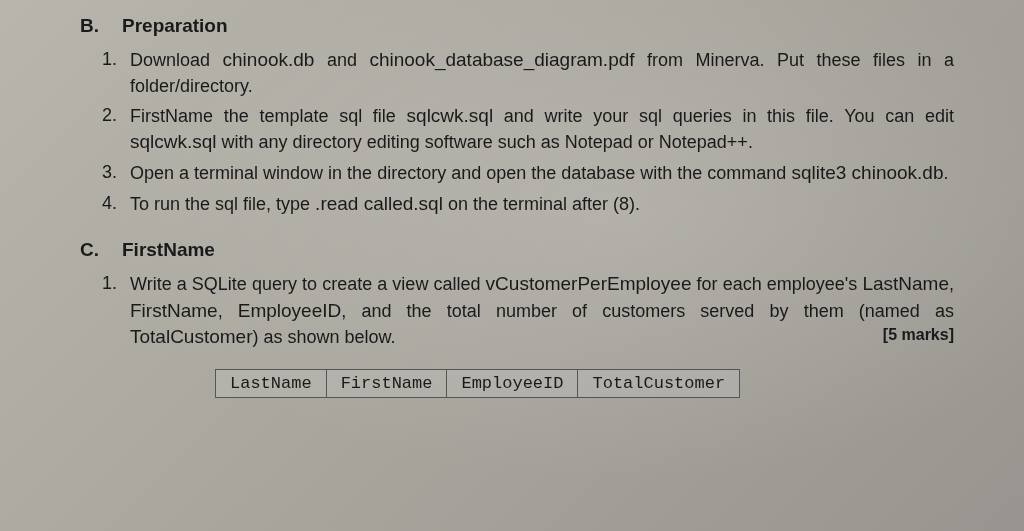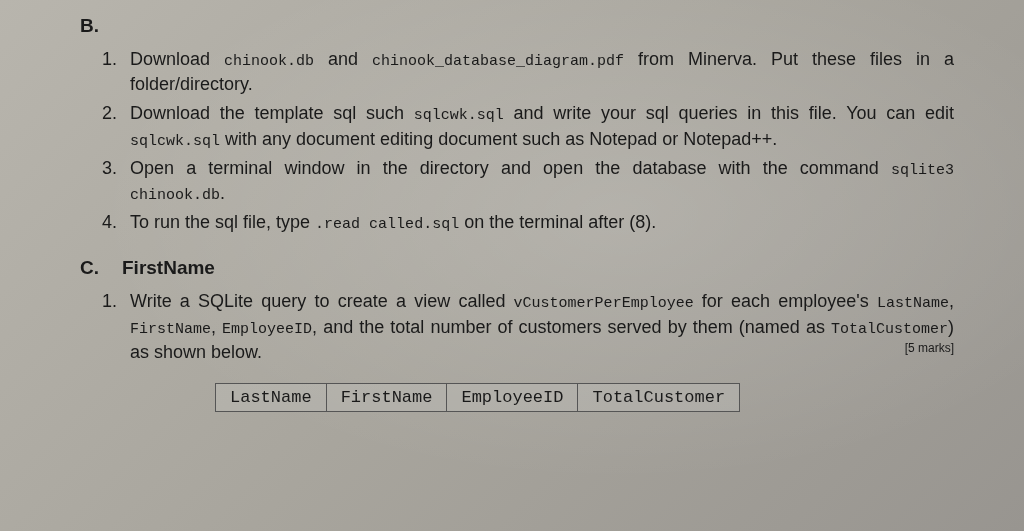--- a/index.html
+++ b/index.html
@@ -57,26 +57,27 @@
       text-align: justify;
     }
     .list-number {
       width: 28px;
       flex-shrink: 0;
     }
     .list-content {
       flex: 1;
     }
     .mono {
-      font-family: Liberation Mono, monospace;
-      font-size: 15px;
+      font-family: Liberation Sans, sans-serif;
+      font-size: 19px;
     }
     .marks {
       float: right;
-      font-size: 12px;
+      font-size: 16px;
+      font-weight: bold;
     }
     .table-container {
       margin-top: 18px;
       padding-left: 135px;
     }
     table {
       border-collapse: collapse;
     }
     th {
       border: 1px solid #555;
@@ -87,29 +88,30 @@
       text-align: left;
       background: rgba(200,200,195,0.3);
     }
   </style>
 </head>
 <body>
 
 <div class="section">
   <div class="section-header">
     <span class="section-letter">B.</span>
+    <span class="section-title">Preparation</span>
   </div>
   <ol class="ordered-list" id="list-b">
       <li class="list-item">
         <span class="list-number">1.</span>
         <span class="list-content"><span>Download </span><span class="mono">chinook.db</span><span> and </span><span class="mono">chinook_database_diagram.pdf</span><span> from Minerva. Put these files in a folder/directory.</span></span>
       </li>
       <li class="list-item">
         <span class="list-number">2.</span>
-        <span class="list-content"><span>Download the template sql such </span><span class="mono">sqlcwk.sql</span><span> and write your sql queries in this file. You can edit </span><span class="mono">sqlcwk.sql</span><span> with any document editing document such as Notepad or Notepad++.</span></span>
+        <span class="list-content"><span>FirstName the template sql file </span><span class="mono">sqlcwk.sql</span><span> and write your sql queries in this file. You can edit </span><span class="mono">sqlcwk.sql</span><span> with any directory editing software such as Notepad or Notepad++.</span></span>
       </li>
       <li class="list-item">
         <span class="list-number">3.</span>
         <span class="list-content"><span>Open a terminal window in the directory and open the database with the command </span><span class="mono">sqlite3 chinook.db</span><span>.</span></span>
       </li>
       <li class="list-item">
         <span class="list-number">4.</span>
         <span class="list-content"><span>To run the sql file, type </span><span class="mono">.read called.sql</span><span> on the terminal after (8).</span></span>
       </li>
     </ol>

